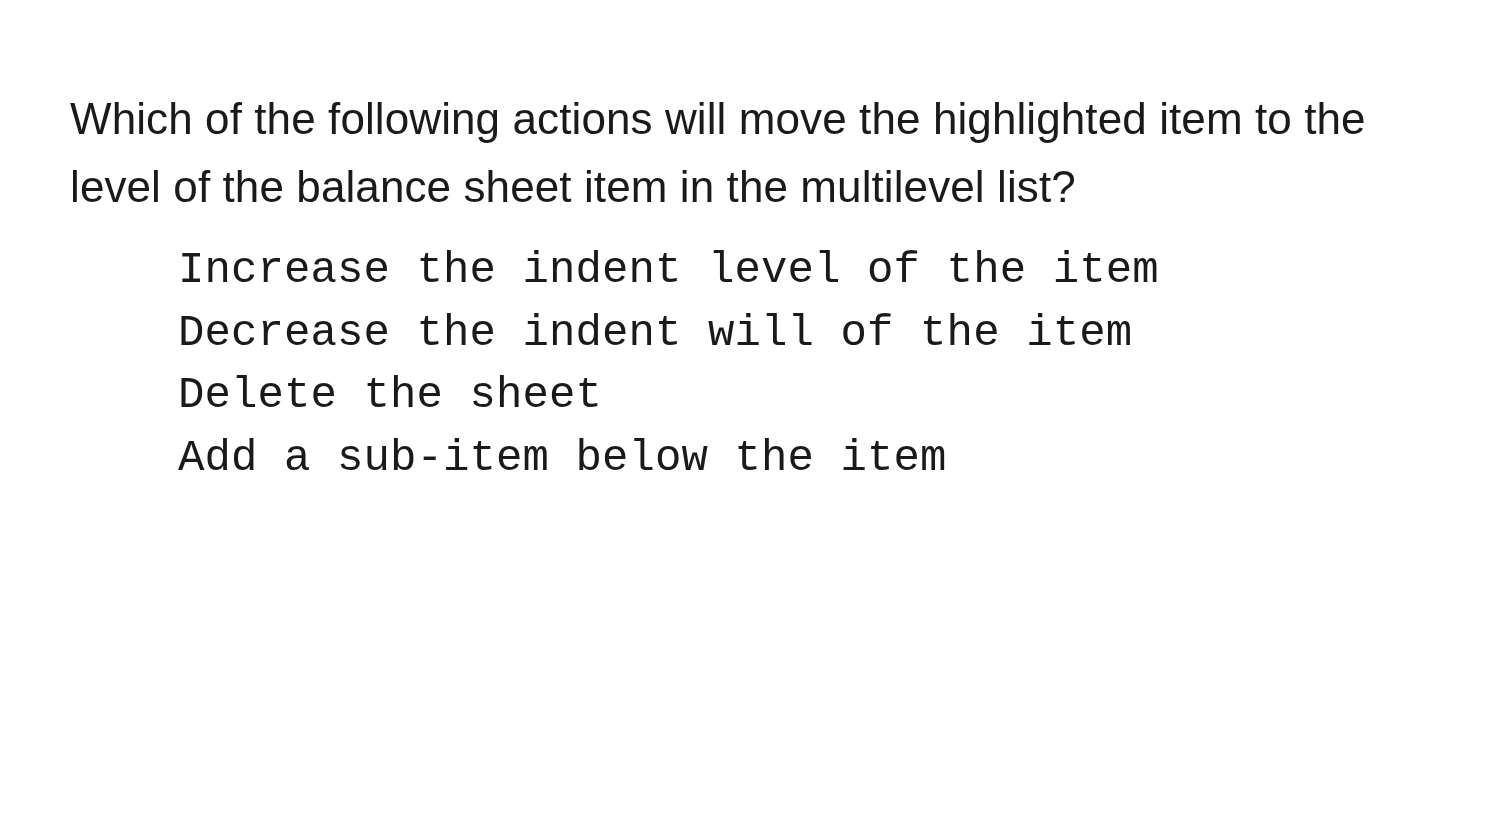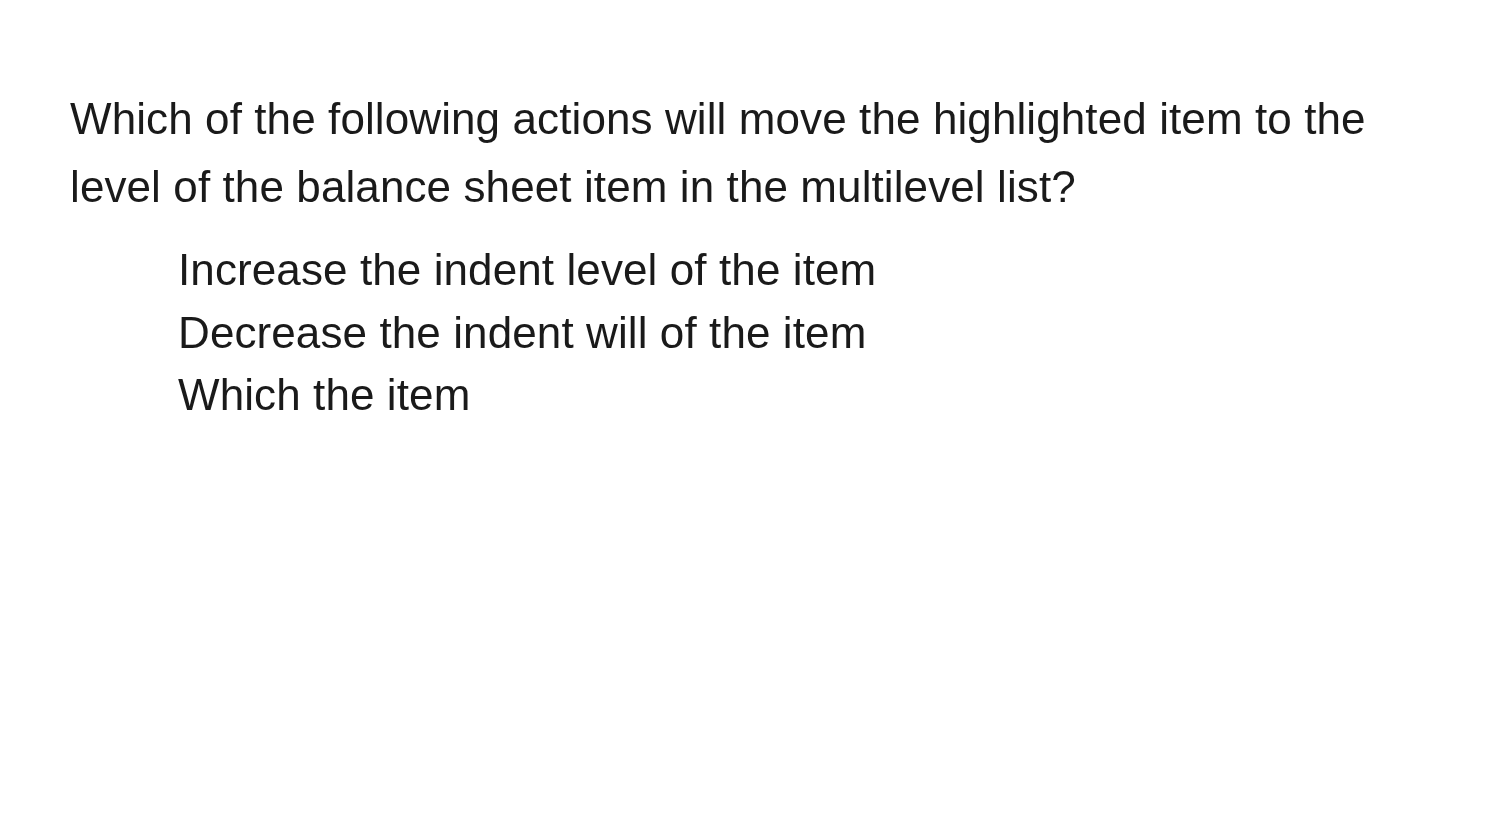--- a/index.html
+++ b/index.html
@@ -17,30 +17,32 @@
     }
     .question {
       font-size: 44px;
       line-height: 1.55;
       font-weight: 400;
       letter-spacing: 0.1px;
       margin-bottom: 18px;
     }
     .options {
       padding-left: 108px;
+      font-family: Liberation Mono, monospace;
     }
     .option {
       font-size: 44px;
       line-height: 1.42;
       font-weight: 400;
       letter-spacing: 0.1px;
     }
   </style>
 </head>
 <body>
 
 <div class="question">Which of the following actions will move the highlighted item to the level of the balance sheet item in the multilevel list?</div>
 
 <div class="options">
   <div class="option">Increase the indent level of the item</div>
   <div class="option">Decrease the indent will of the item</div>
-  <div class="option">Which the item</div>
+  <div class="option">Delete the sheet</div>
+  <div class="option">Add a sub-item below the item</div>
 </div>
 
 </body></html>

